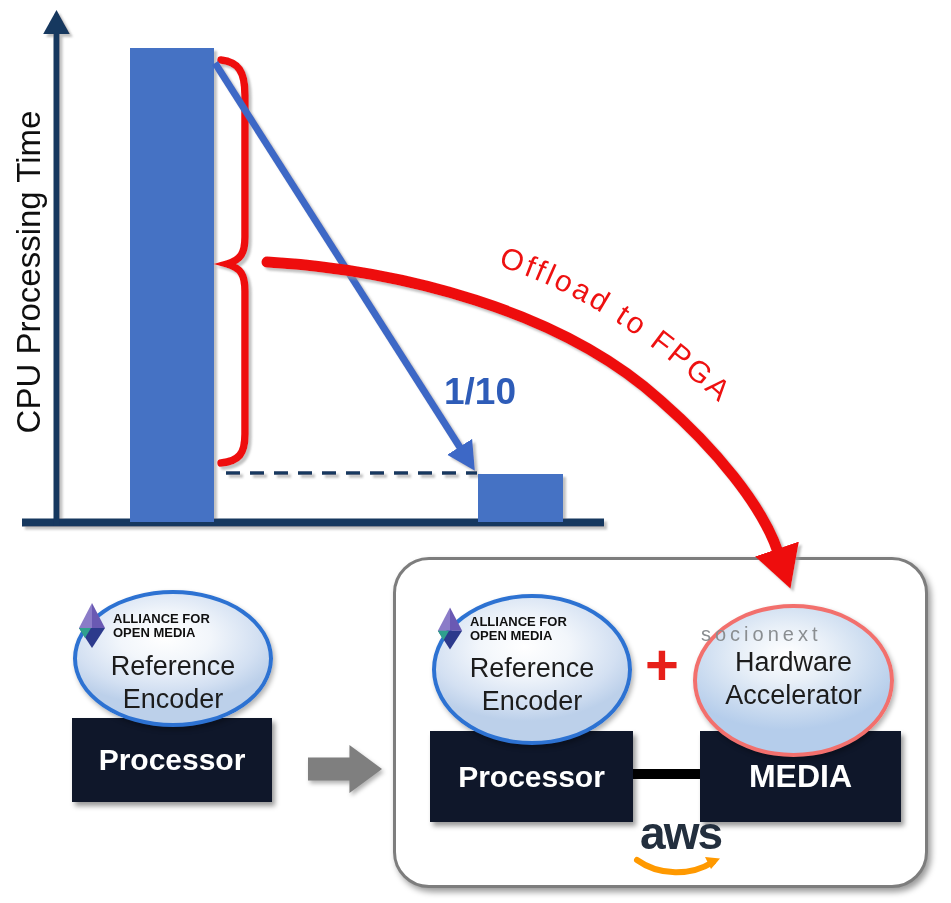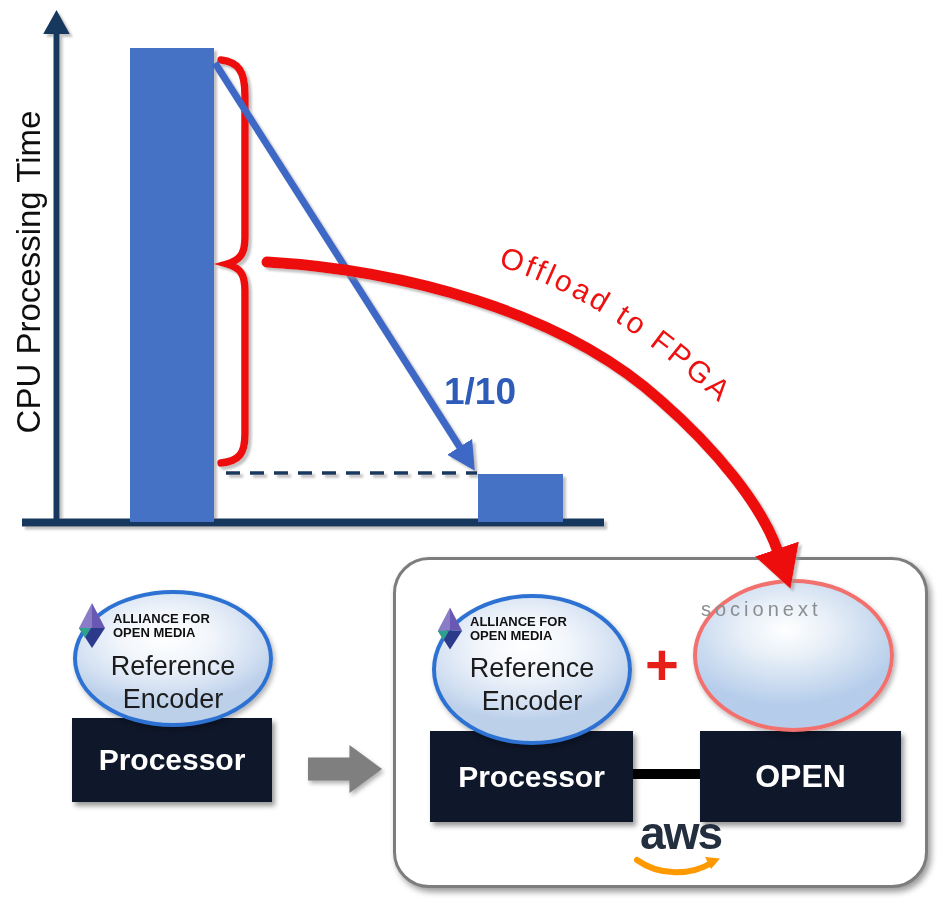--- a/index.html
+++ b/index.html
@@ -30,21 +30,21 @@
   .arrow-wrap{position:absolute;left:308px;top:745px;width:74px;height:48px;
               filter:drop-shadow(2px 3px 2px rgba(0,0,0,.30));z-index:2;}
   .block-arrow{width:100%;height:100%;background:#7f7f7f;
        clip-path:polygon(0% 26%,56% 26%,56% 0%,100% 50%,56% 100%,56% 74%,0% 74%);}
 
   
   .bigbox{position:absolute;left:393px;top:557px;width:535px;height:331px;box-sizing:border-box;
           border:3px solid #7d7d7d;border-radius:36px;background:#fff;z-index:1;
           box-shadow:3px 4px 6px rgba(0,0,0,.40);}
   .enc2{left:36px;top:34px;width:200px;height:151px;}
-  .acc{left:297px;top:19px;width:201px;height:153px;}
+  .acc{left:297px;top:44px;width:201px;height:153px;}
   .plus{position:absolute;left:238px;top:76px;width:56px;height:62px;z-index:2;
         color:#e71f19;font-size:58px;font-weight:bold;line-height:58px;text-align:center;}
   .chip2{left:34px;top:171px;width:203px;height:91px;}
   .chip3{left:304px;top:171px;width:201px;height:91px;font-size:32px;}
   .connector{position:absolute;left:237px;top:209px;width:67px;height:10px;background:#000;z-index:0;}
   .aws{position:absolute;left:225px;top:250px;width:100px;text-align:right;z-index:2;
        font-size:46px;font-weight:bold;letter-spacing:-2px;line-height:1;color:#232f3e;}
   .aws-smile{position:absolute;left:237px;top:296px;z-index:2;}
   .bigbox .ell{position:absolute;}
 </style>
@@ -97,29 +97,33 @@
       <div class="ell-title">
         <div>Reference</div>
         <div>Encoder</div>
       </div>
     </div>
 
     <div class="plus">+</div>
 
     <div class="ell red acc">
       <div class="snx-logo">socionext</div>
+      <div class="ell-title">
+        <div>Hardware</div>
+        <div>Accelerator</div>
+      </div>
     </div>
 
     <div class="connector"></div>
 
     <div class="chip chip2">
       <span>Processor</span>
     </div>
     <div class="chip chip3">
-      <span>OPEN</span>
+      <span>MEDIA</span>
     </div>
 
     <div class="aws">aws</div>
     <svg class="aws-smile" width="90" height="26" viewBox="0 0 90 26">
       <path d="M4 4 C26 20 58 20 80 6" stroke="#FF9900" stroke-width="6" fill="none" stroke-linecap="round"></path>
       <path d="M72 1 L87 2.5 L78 13 Z" fill="#FF9900"></path>
     </svg>
   </div>
 
   <svg class="overlay" viewBox="0 0 951 903">

